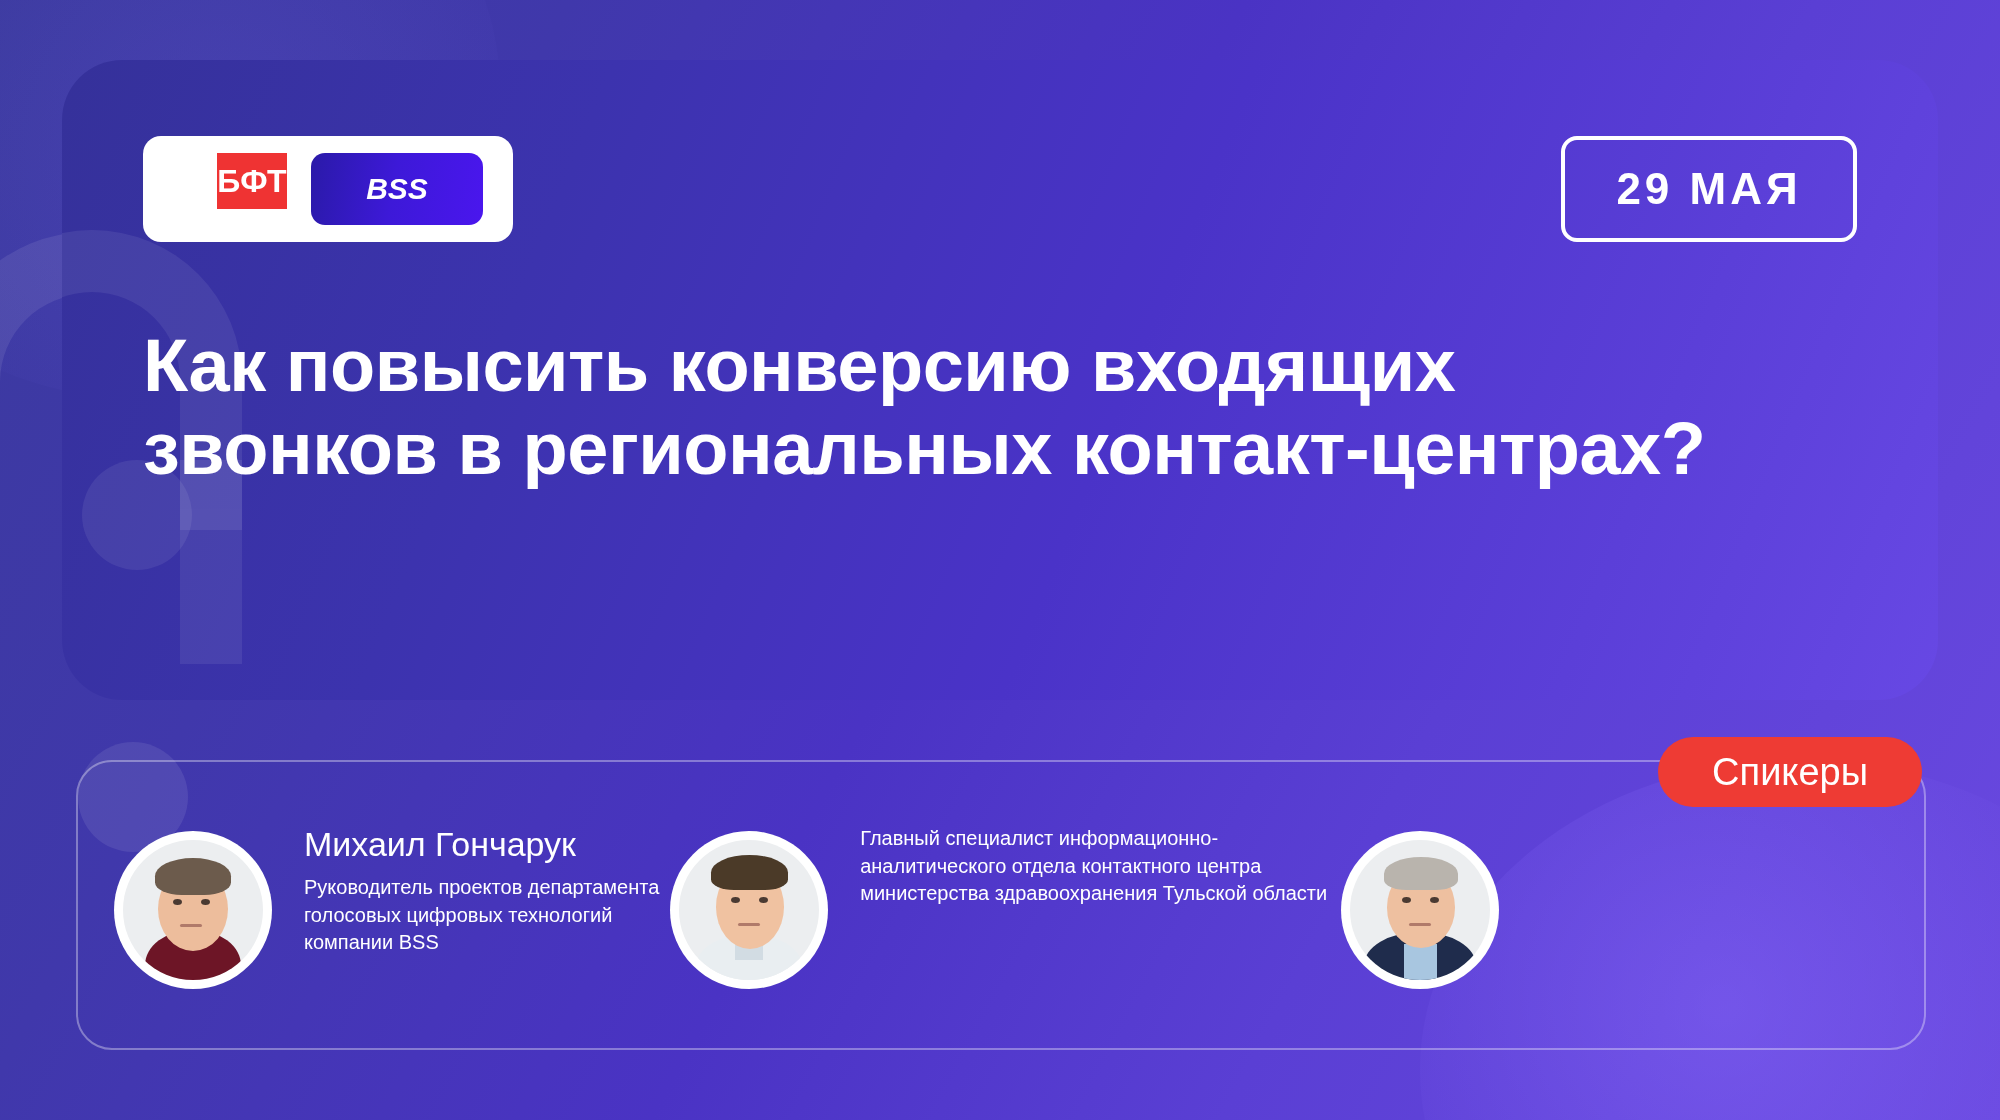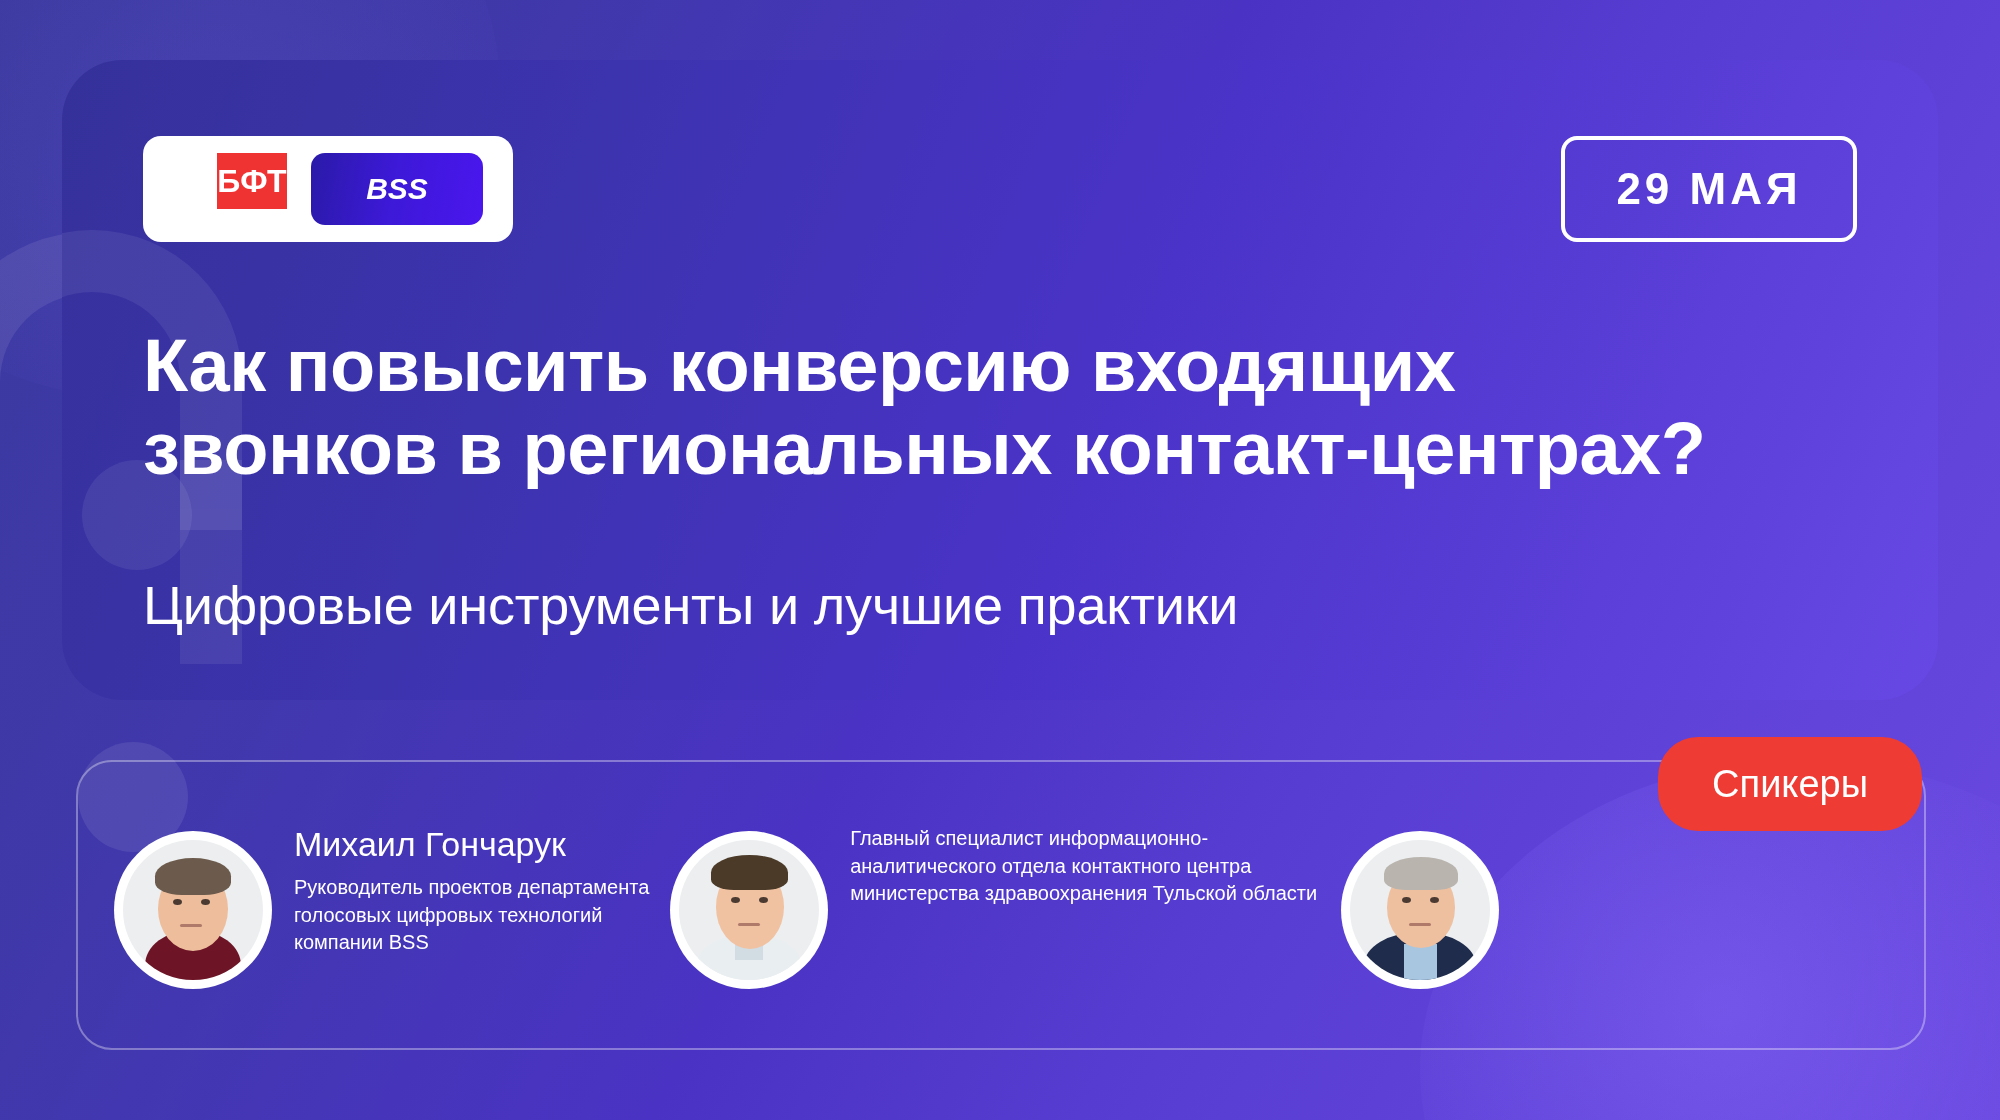--- a/index.html
+++ b/index.html
@@ -232,32 +232,32 @@
     padding: 0 36px;
   }
 
   .speakers-tag {
     position: absolute;
     right: 78px;
     top: 737px;
     background: #ee3b34;
     color: #ffffff;
     border-radius: 40px;
-    padding: 28px 54px;
+    padding: 16px 54px;
     font-size: 38px;
     font-weight: 400;
     line-height: 1;
     z-index: 8;
     white-space: nowrap;
   }
 
   .speaker {
     display: flex;
     align-items: flex-start;
-    gap: 22px;
+    gap: 32px;
   }
   .speaker.s1 { width: 580px; }
   .speaker.s2 { width: 700px; }
   .speaker.s3 { width: 570px; }
 
   .avatar {
     flex: 0 0 auto;
     width: 158px;
     height: 158px;
     border-radius: 50%;
@@ -358,23 +358,20 @@
 
   <div class="date-badge">
     <span>29 МАЯ</span>
   </div>
 
   <div class="headline">
     <h1>Как повысить конверсию входящих</h1>
     <h1>звонков в региональных контакт-центрах?</h1>
   </div>
 
-  <div class="subhead">
-    <h2>Цифровые инструменты и лучшие практики</h2>
-  </div>
 
   <div class="speakers-tag">
     <span>Спикеры</span>
   </div>
 
   <div class="speakers-panel">
 
     <div class="speaker s1">
       <div class="avatar">
         <div class="avatar-inner a1">

